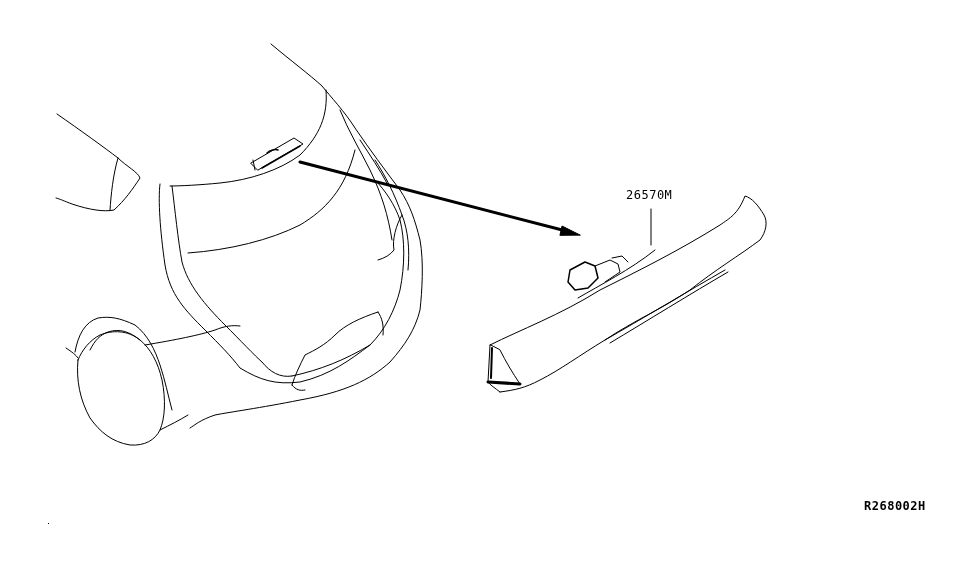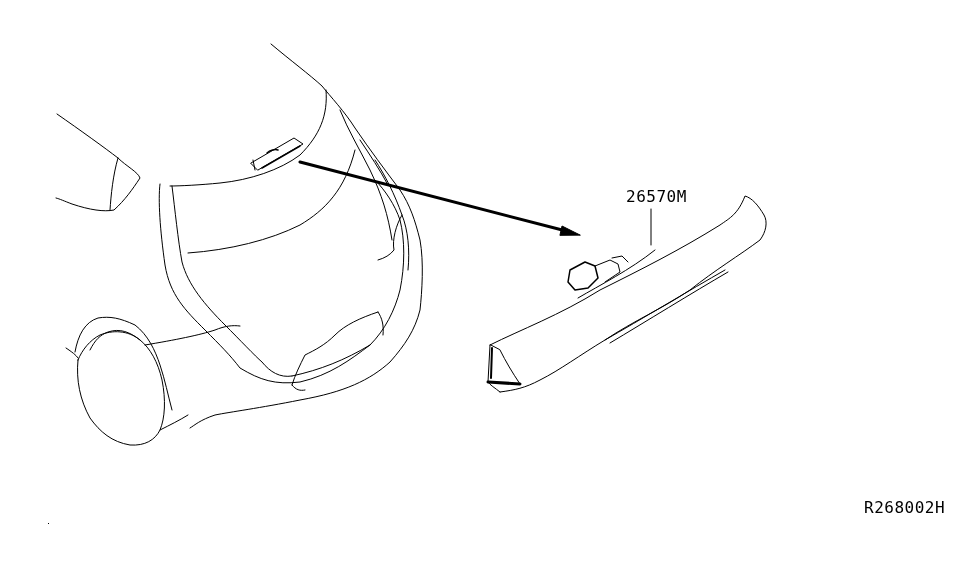--- a/index.html
+++ b/index.html
@@ -1,20 +1,20 @@
 <!DOCTYPE html>
 <html><head>
 <meta charset="utf-8">
 <style>
   html, body { margin: 0; padding: 0; background: #ffffff; }
   body { width: 975px; height: 566px; position: relative; overflow: hidden; font-family: "DejaVu Sans Mono", monospace; }
   #diagram { position: absolute; left: 0; top: 0; width: 975px; height: 566px; }
-  .label { position: absolute; font-family: "DejaVu Sans Mono", "Liberation Mono", monospace; font-size: 16px; color: #000; letter-spacing: 0.5px; white-space: nowrap; line-height: 1; }
+  .label { position: absolute; font-family: "DejaVu Sans Mono", "Liberation Mono", monospace; font-size: 12px; color: #000; letter-spacing: 0.5px; white-space: nowrap; line-height: 1; }
   .part-label { left: 626px; top: 189px; }
-  .ref-label { left: 864px; top: 500px; }
+  .ref-label { left: 864px; top: 500px; font-weight: bold; }
   svg path, svg line, svg polyline, svg polygon { vector-effect: non-scaling-stroke; }
 </style>
 </head>
 <body>
 
 <div id="diagram">
   <svg width="975" height="566" viewBox="0 0 975 566" xmlns="http://www.w3.org/2000/svg">
     <g fill="none" stroke="#000" stroke-width="1" stroke-linejoin="round" stroke-linecap="round">
 
       <g>

